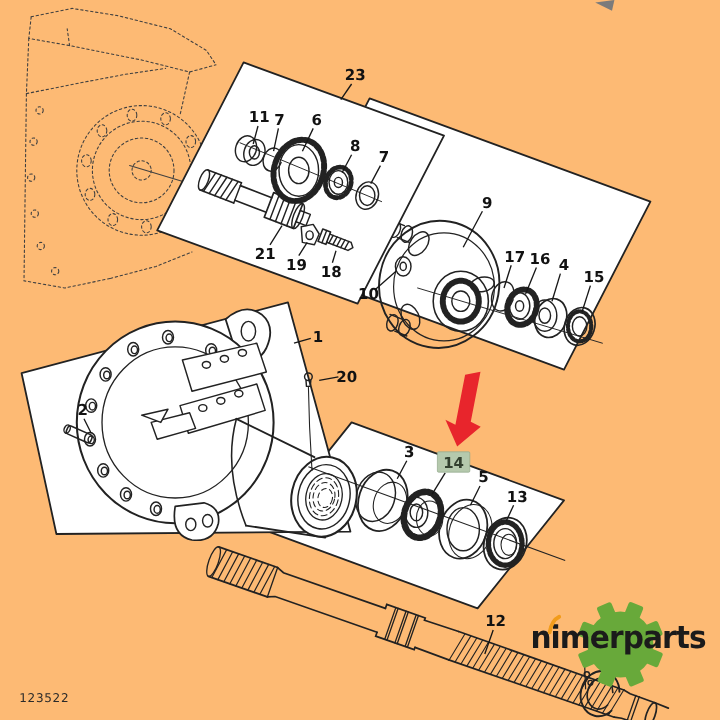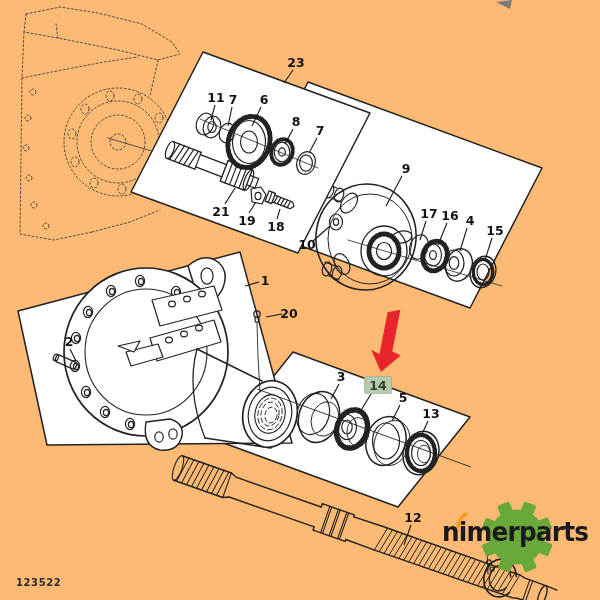--- a/index.html
+++ b/index.html
@@ -2,21 +2,21 @@
 <html><head>
 <meta charset="utf-8">
 <style>
   html,body{margin:0;padding:0;background:#fff;}
   #screen{position:relative;width:600px;height:600px;background:#fdba74;overflow:hidden;
           font-family:"DejaVu Sans", sans-serif;}
   #art{position:absolute;left:0;top:0;}
   .abs{position:absolute;}
   #wordmark{left:442px;top:517px;font-size:26px;font-weight:bold;letter-spacing:-0.8px;
             transform:scaleX(0.95);transform-origin:left top;white-space:nowrap;}
-  #diagram-code{left:16px;top:577px;font-size:10px;font-weight:bold;letter-spacing:0.6px;color:#2a2a2a;}
+  #diagram-code{left:16px;top:577px;font-size:10px;font-weight:normal;letter-spacing:0.6px;color:#2a2a2a;}
 </style>
 </head>
 <body>
 
 <div id="screen">
 
 <svg id="art" width="600" height="600" viewBox="0 0 600 600">
   <defs>
     <linearGradient id="gg" x1="0" y1="503" x2="0" y2="571" gradientUnits="userSpaceOnUse">
       <stop offset="0" stop-color="#68a93a"></stop>

